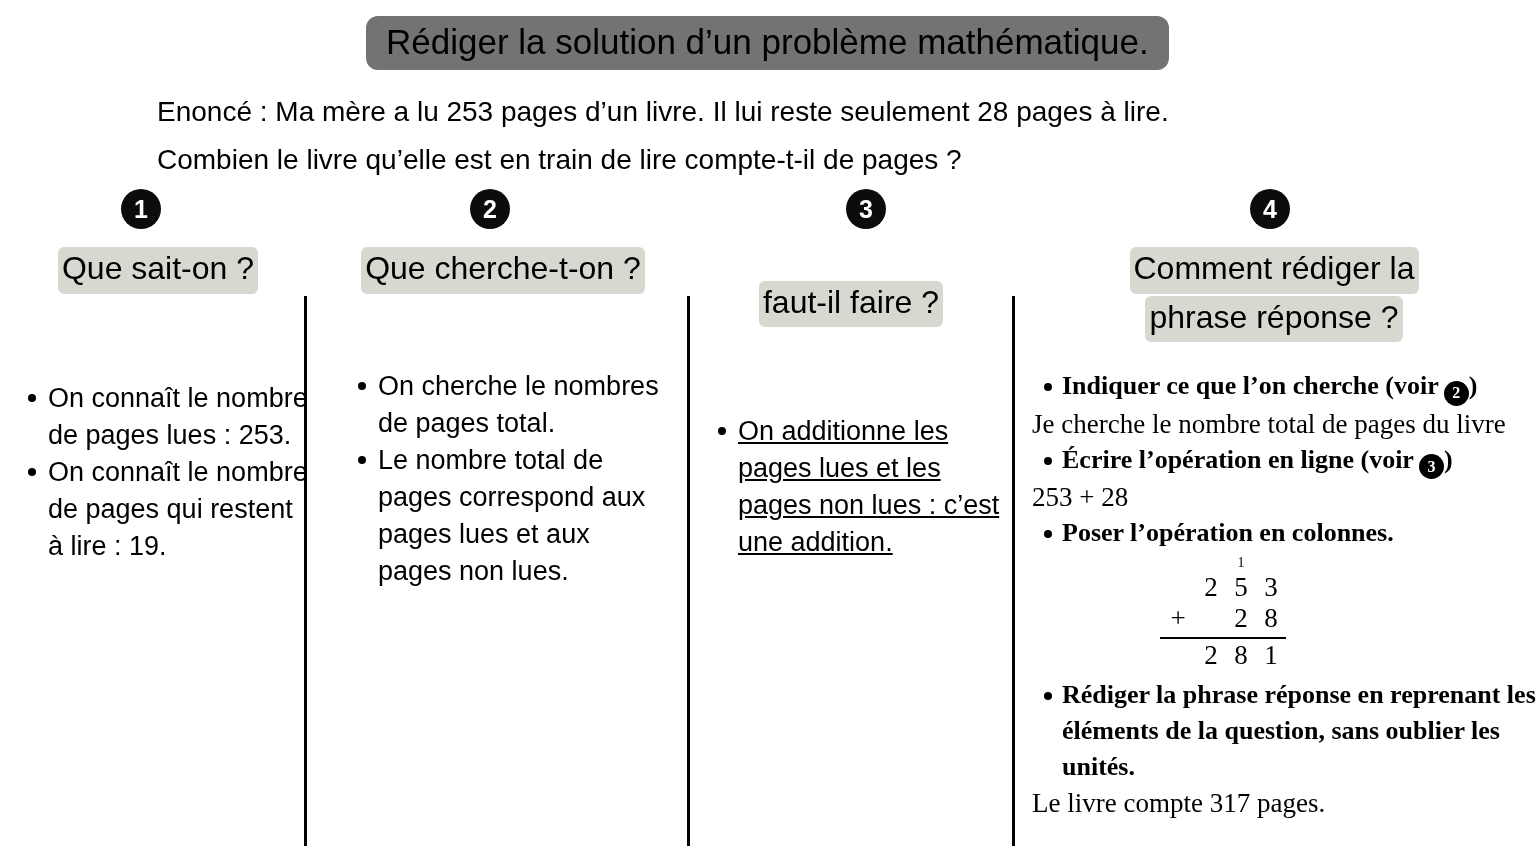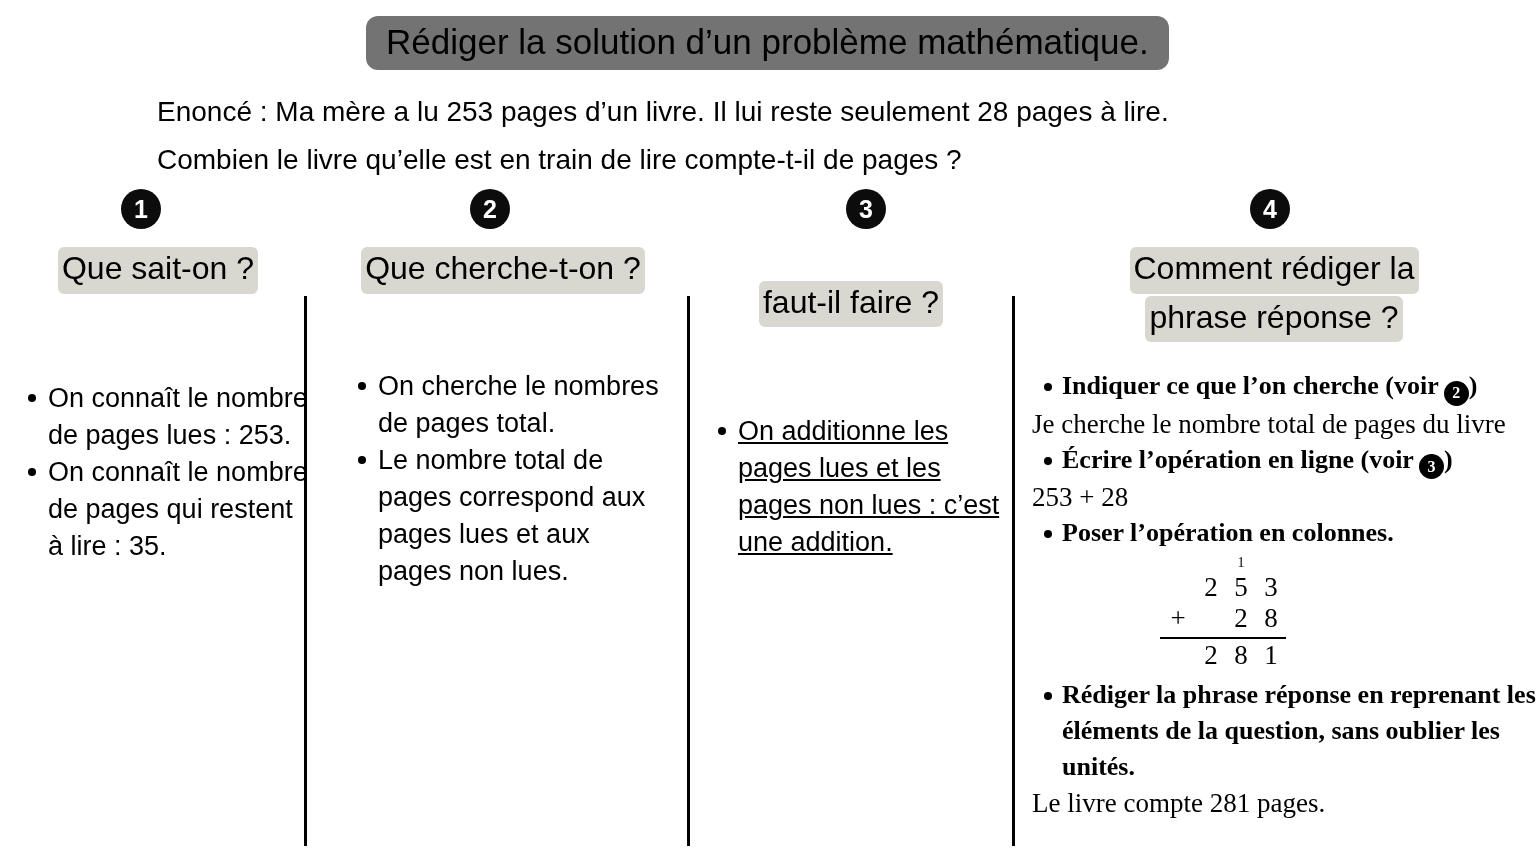--- a/index.html
+++ b/index.html
@@ -113,21 +113,21 @@
   <span class="hl">Comment rédiger la</span><br>
   <span class="hl">phrase réponse ?</span>
 </div>
 
 <div class="abs divider d1"></div>
 <div class="abs divider d2"></div>
 <div class="abs divider d3"></div>
 
 <div class="abs bullets c1">
   <div class="li">On connaît le nombre de pages lues : 253.</div>
-  <div class="li">On connaît le nombre de pages qui restent à lire : 35.</div>
+  <div class="li">On connaît le nombre de pages qui restent à lire : 19.</div>
 </div>
 
 <div class="abs bullets c2">
   <div class="li">On cherche le nombres de pages total.</div>
   <div class="li">Le nombre total de pages correspond aux pages lues et aux pages non lues.</div>
 </div>
 
 <div class="abs bullets c3">
   <div class="li">On additionne les pages lues et les pages non lues : c’est une addition.</div>
 </div>
@@ -172,15 +172,15 @@
         <span></span>
         <span>2</span>
         <span>8</span>
         <span>1</span>
       </div>
     </div>
   </div>
 
   <div class="bold-li">Rédiger la phrase réponse en reprenant les éléments de la question, sans oublier les unités.</div>
 
-  <div class="plain">Le livre compte 281 pages.</div>
+  <div class="plain">Le livre compte 317 pages.</div>
 
 </div>
 
 </body></html>

